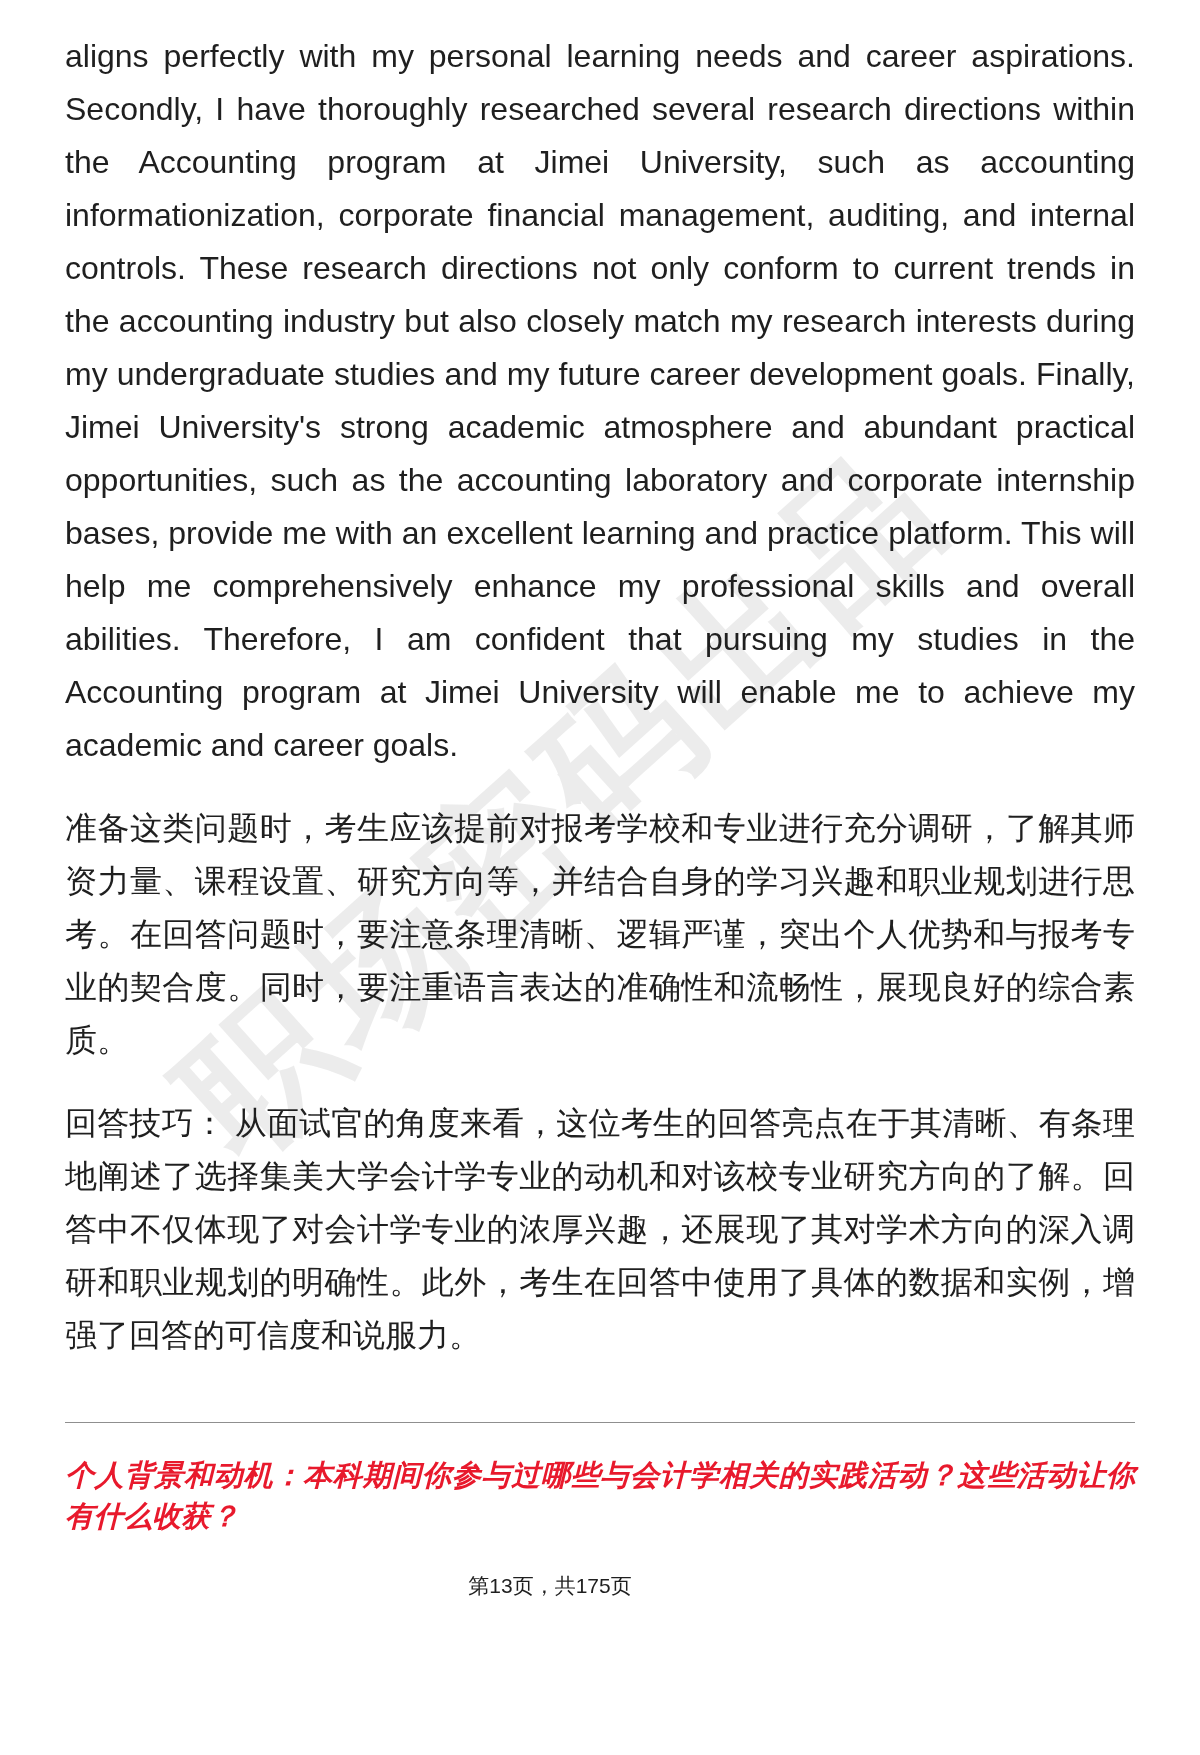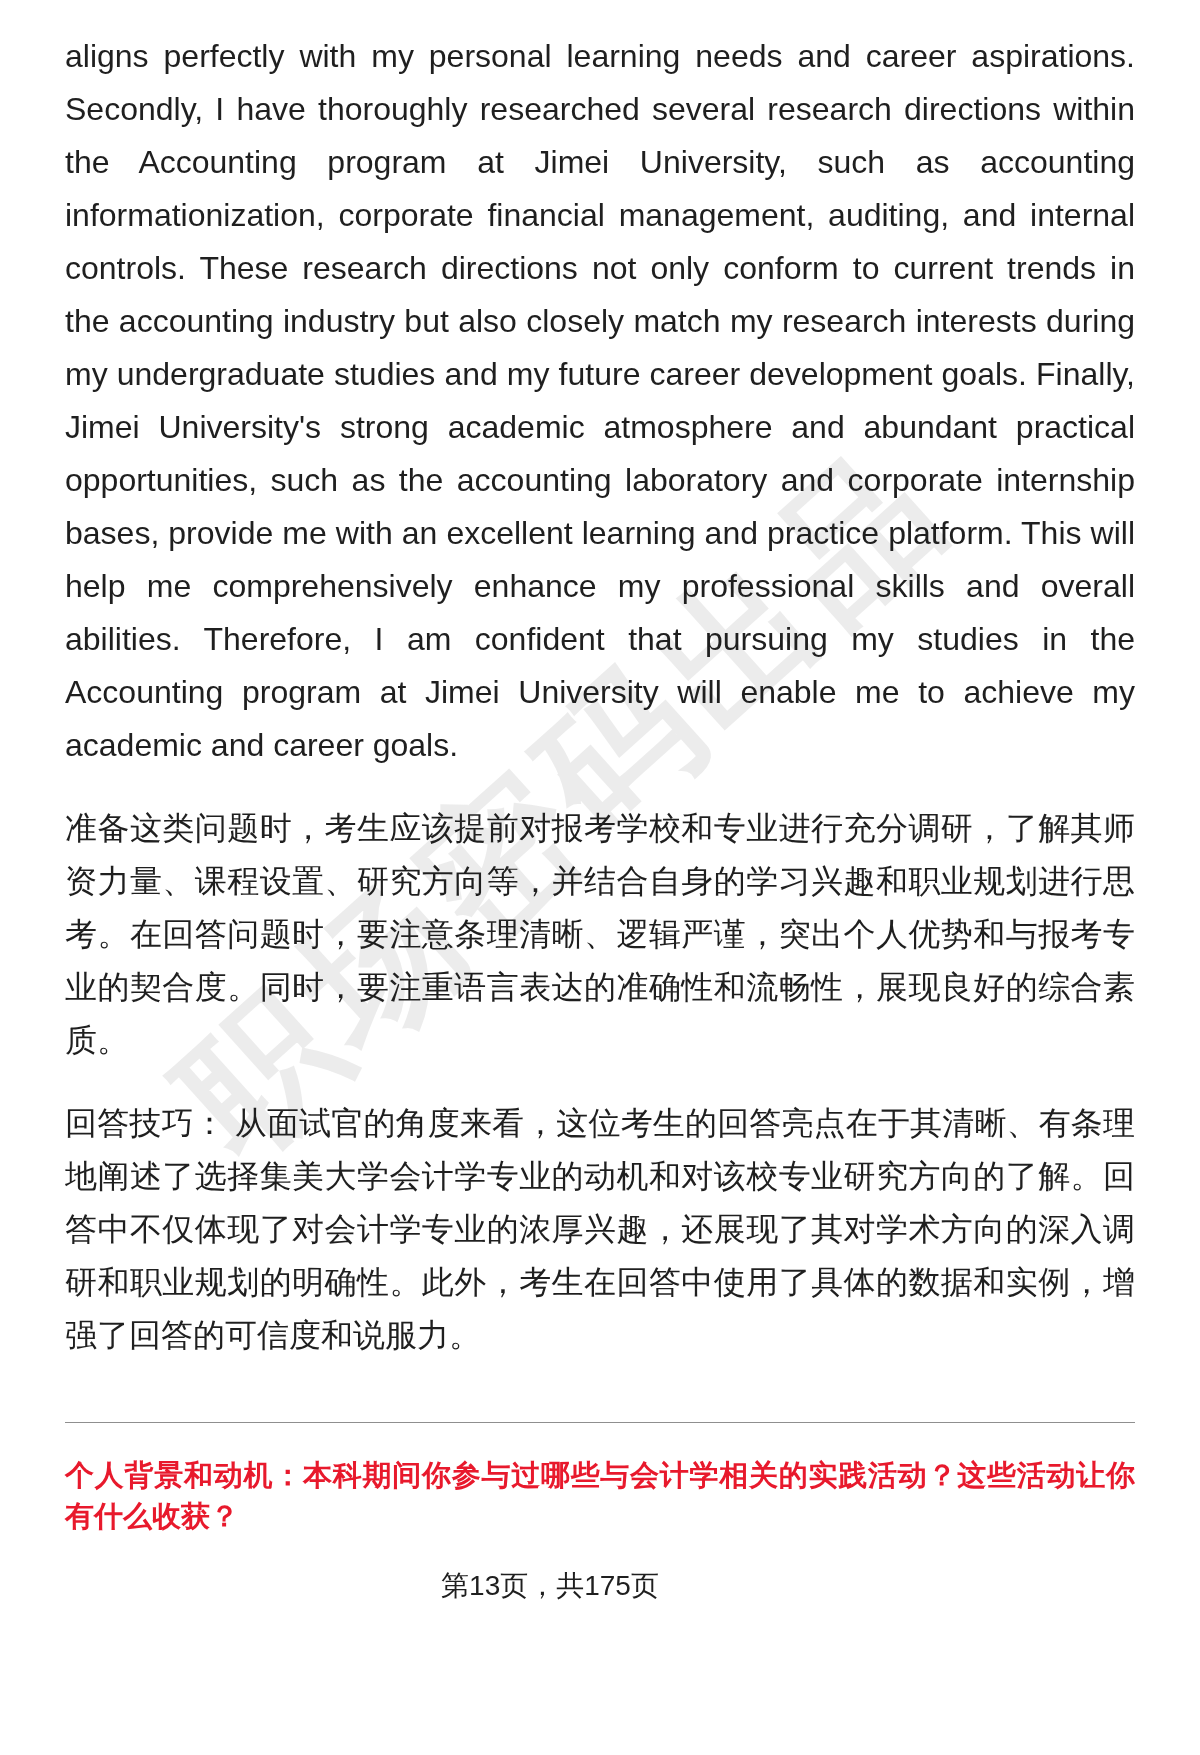--- a/index.html
+++ b/index.html
@@ -37,24 +37,25 @@
     height: 0;
     margin: 60px 0 0 0;
   }
   .next-question {
     margin: 32px 0 0 0;
     font-size: 29px;
     font-weight: 700;
     line-height: 41px;
     text-align: justify;
     color: var(--heading-red, #e8192c);
+    font-style: italic;
   }
   .footer {
     margin-top: 32px;
-    font-size: 28px;
+    font-size: 21px;
     line-height: 34px;
     text-align: center;
     color: var(--body-text, #1f1f1f);
   }
   .watermark {
     position: absolute;
     left: 85px;
     top: 705px;
     width: 950px;
     font-size: 150px;

